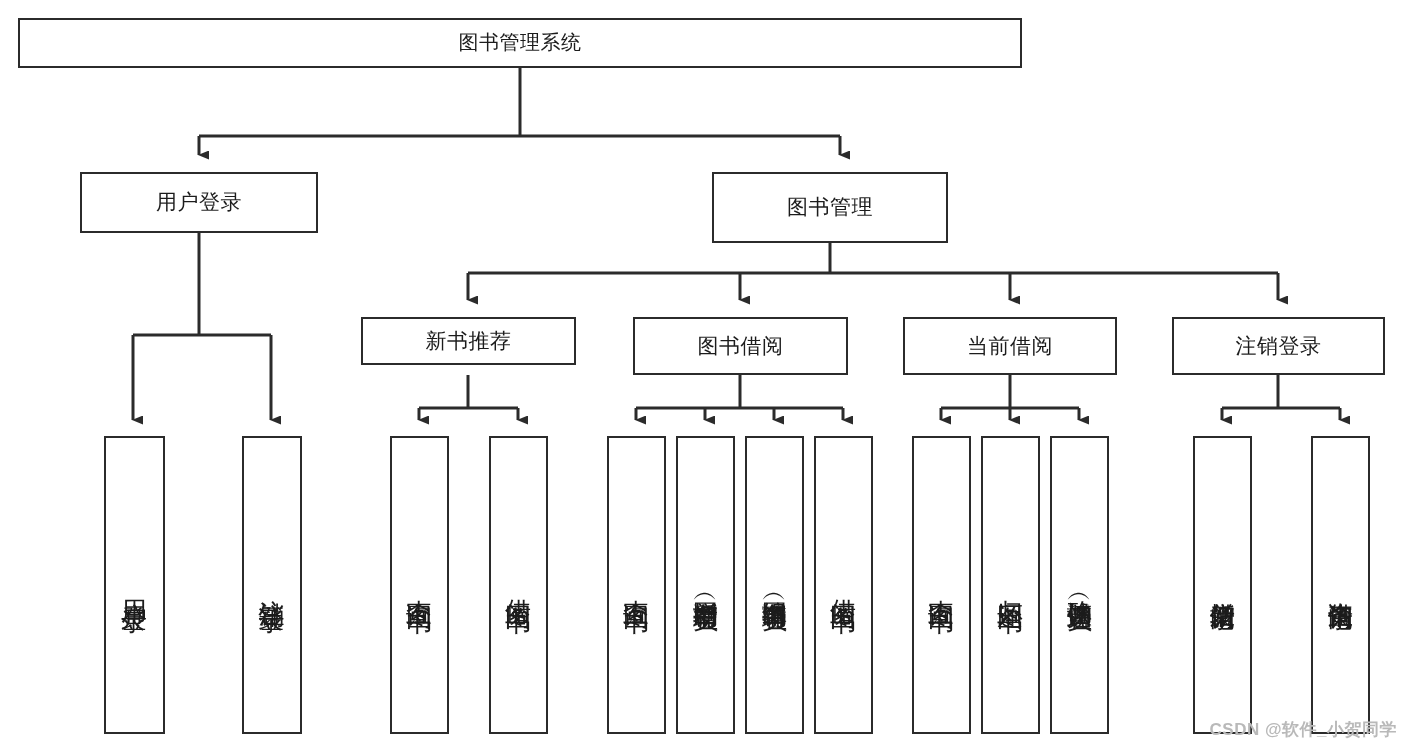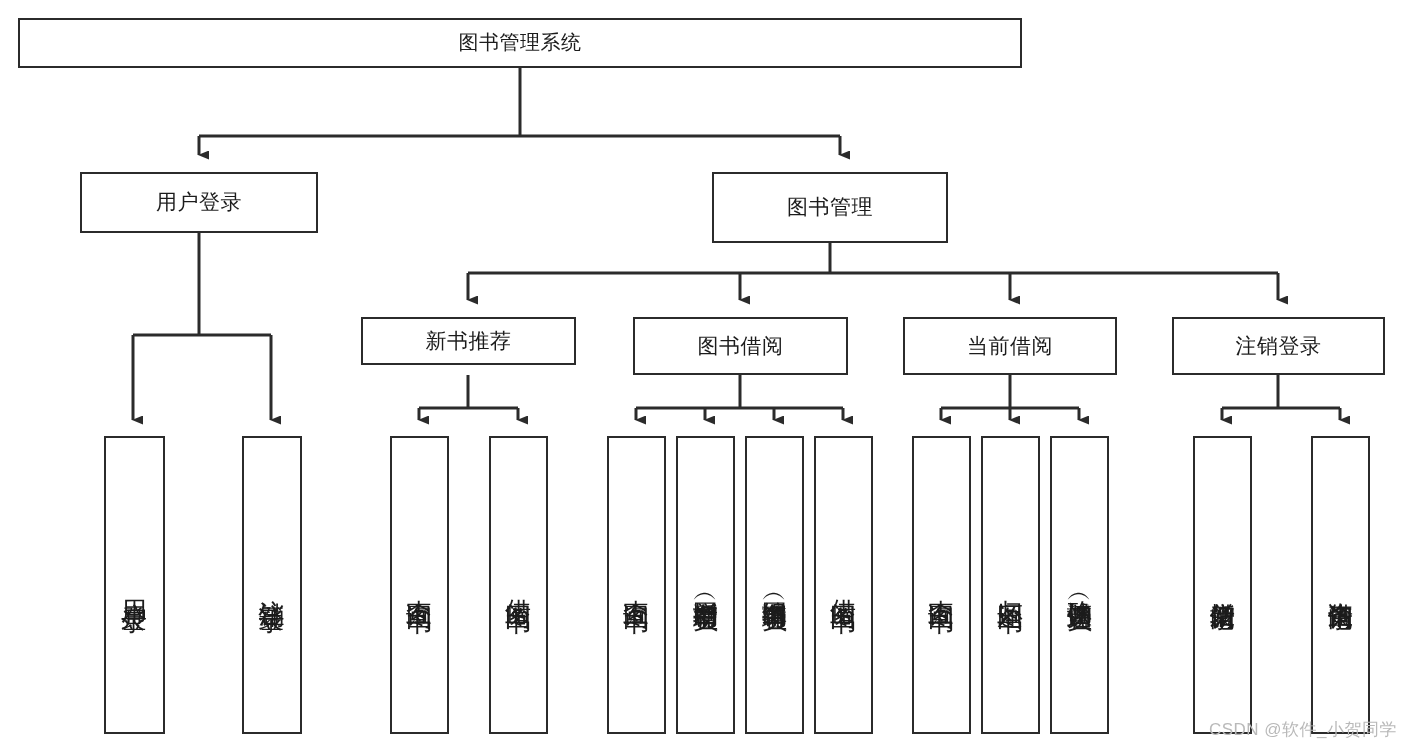--- a/index.html
+++ b/index.html
@@ -71,20 +71,21 @@
   }
   #watermark {
     position: absolute;
     right: 8px;
     bottom: 6px;
     font-size: 17px;
     color: #b9b9b9;
     letter-spacing: 0.5px;
     white-space: nowrap;
     user-select: none;
+    font-weight: bold;
   }
 </style>
 </head>
 <body>
 
 <div id="diagram-root">
 
   <svg id="edge-layer" viewBox="0 0 1405 747" width="1405" height="747">
     <defs>
       <marker id="arrowhead" markerWidth="9" markerHeight="11" refX="4.5" refY="10" orient="auto" markerUnits="userSpaceOnUse">

